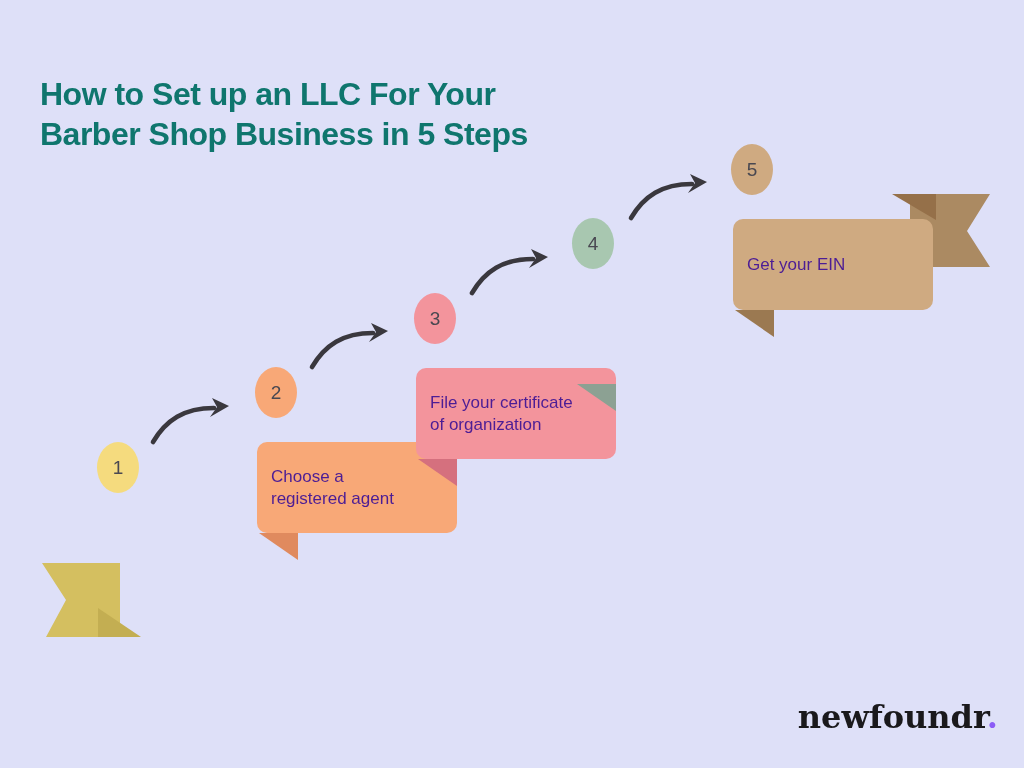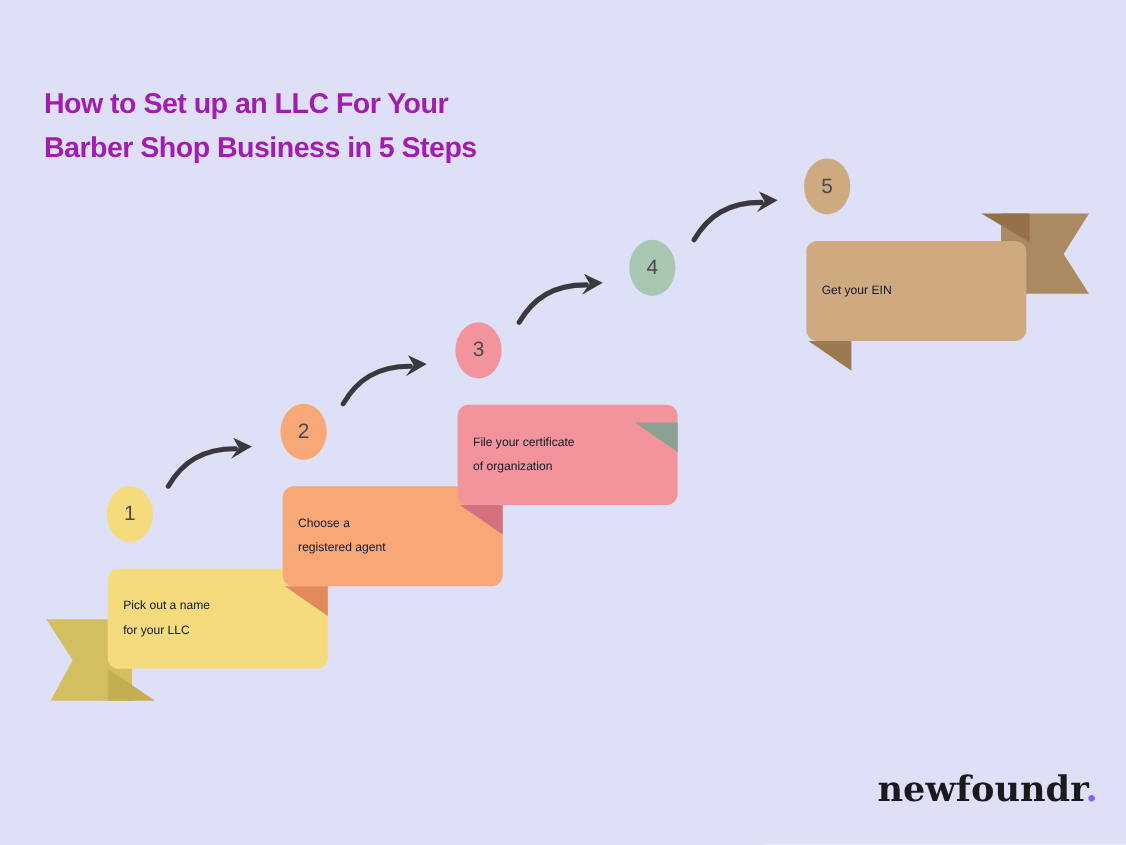--- a/index.html
+++ b/index.html
@@ -9,31 +9,31 @@
     background:#dee0f8;
     overflow:hidden;
     font-family:"Liberation Sans", sans-serif;
   }
   .layer{position:absolute;left:0;top:0;pointer-events:none;}
   .layer.under{z-index:1;}
   .layer.over{z-index:20;}
 
   .title{
     position:absolute;left:40px;top:74px;z-index:5;
-    font-weight:800;font-size:26px;line-height:40px;letter-spacing:-0.5px;
-    color:#a21caf;white-space:pre-line;
+    font-weight:800;font-size:32px;line-height:40px;letter-spacing:-0.5px;
+    color:#0f766e;white-space:pre-line;
   }
 
   .card{
     position:absolute;width:200px;height:91px;border-radius:10px;
     display:flex;align-items:center;z-index:10;
   }
   .card-text{
     padding:0 10px 0 14px;
-    font-size:11px;line-height:21.5px;color:#0f172a;
+    font-size:17px;line-height:21.5px;color:#4c1d95;
     white-space:pre-line;
   }
   .card-1{left:98px;top:517px;background:#f5db7e;z-index:10;}
   .card-2{left:257px;top:442px;background:#f8a877;z-index:11;}
   .card-3{left:416px;top:368px;background:#f3949c;z-index:12;}
   .card-4{left:575px;top:293px;background:#a8c7b0;z-index:13;}
   .card-5{left:733px;top:219px;background:#cfaa81;z-index:14;}
 
   .badge{
     position:absolute;width:42px;height:51px;border-radius:50%;
@@ -64,24 +64,20 @@
   <div class="title">How to Set up an LLC For Your
 Barber Shop Business in 5 Steps</div>
 
   <svg class="layer under" width="1024" height="768" viewBox="0 0 1024 768">
     <polygon points="42,563 120,563 120,637 46,637 66,600" fill="#d4bf60"></polygon>
     <polygon points="98,608 141,637 98,637" fill="#c3ae52"></polygon>
     <polygon points="910,194 990,194 967,231 990,267 910,267" fill="#ab8a62"></polygon>
     <polygon points="892,194 936,194 936,220" fill="#957049"></polygon>
   </svg>
 
-  <div class="card card-1">
-    <div class="card-text">Pick out a name
-for your LLC</div>
-  </div>
   <div class="card card-3">
     <div class="card-text">File your certificate
 of organization</div>
   </div>
   <div class="card card-2">
     <div class="card-text">Choose a
 registered agent</div>
   </div>
   <div class="card card-5">
     <div class="card-text">Get your EIN</div>

